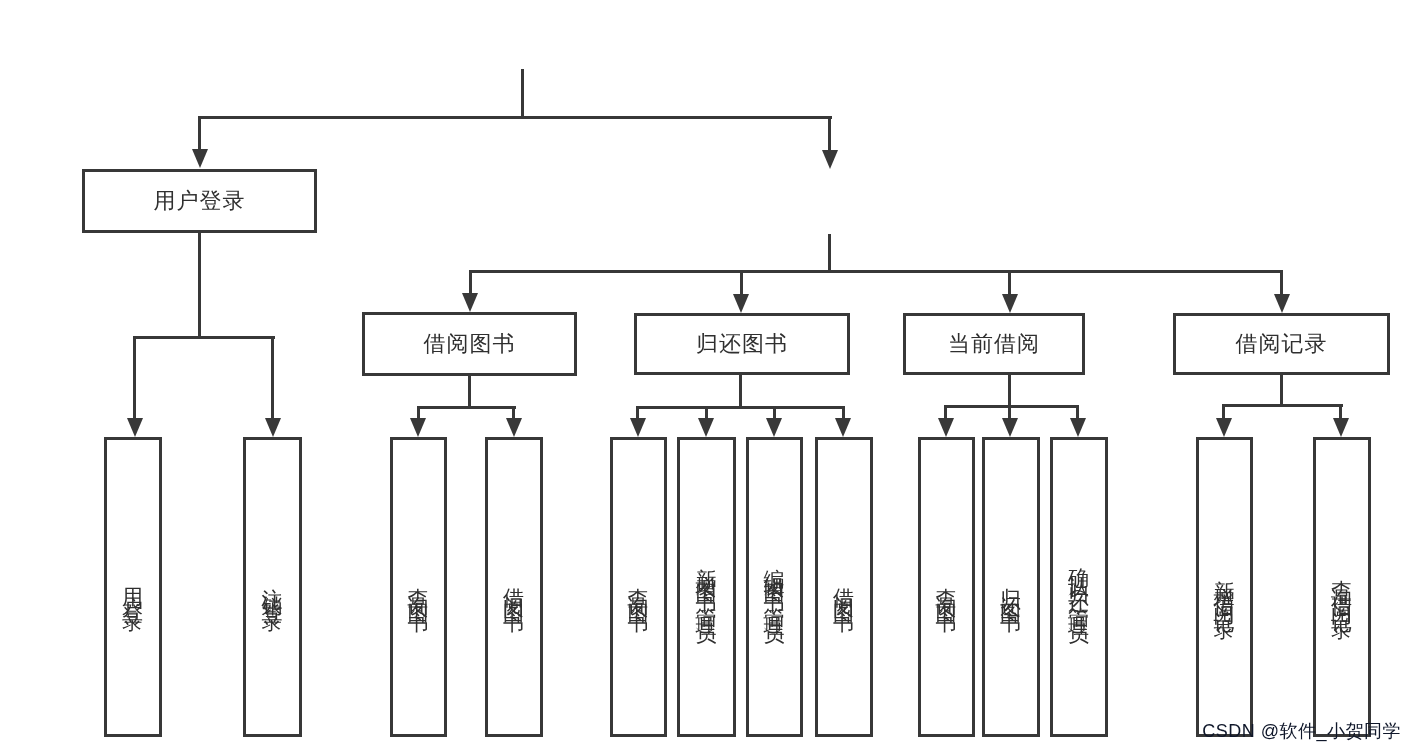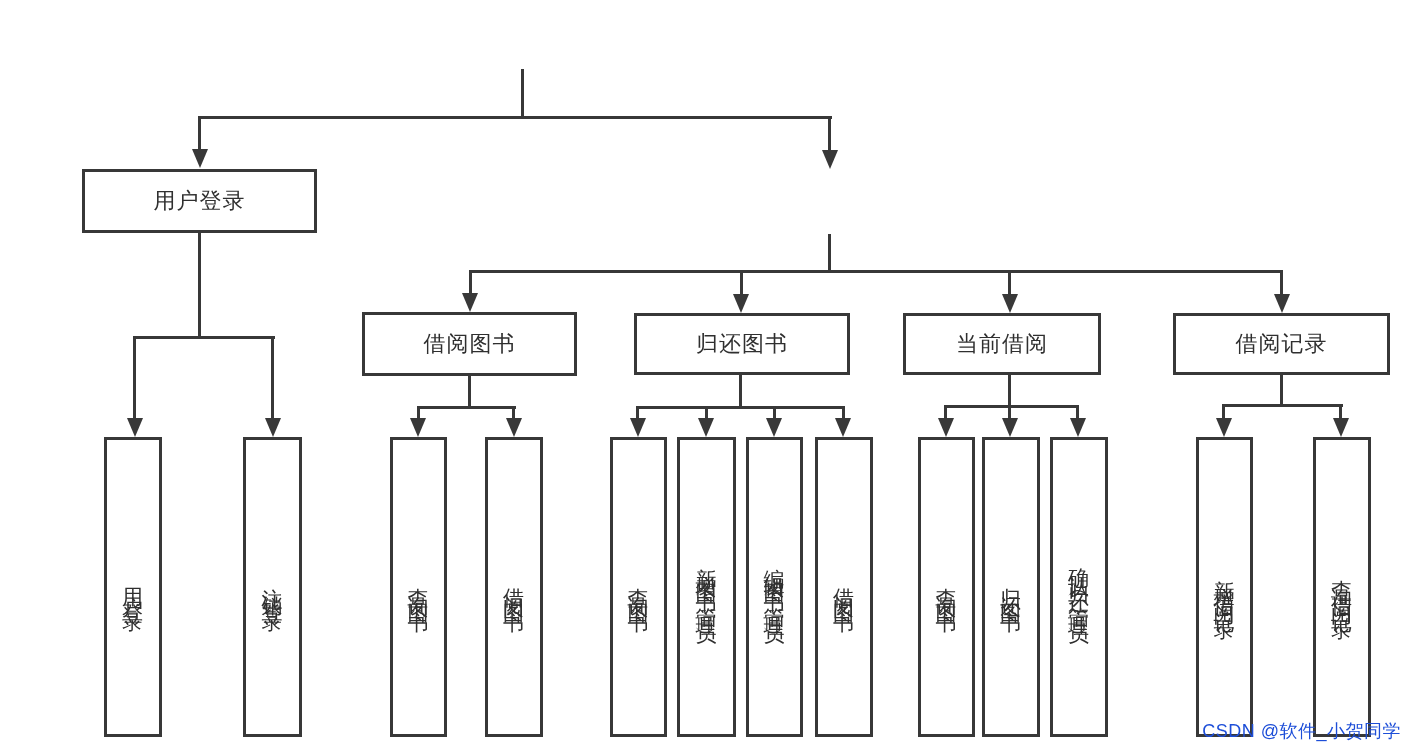--- a/index.html
+++ b/index.html
@@ -39,21 +39,21 @@
     width: 0; height: 0;
     border-left: 8px solid transparent;
     border-right: 8px solid transparent;
     border-top: 19px solid #383838;
   }
   .watermark {
     position: absolute;
     left: 1185px;
     top: 719px;
     width: 216px;
-    color: #1d4ed8;
+    color: #0f172a;
     font-size: 18px;
     text-align: right;
     letter-spacing: 0.5px;
   }
 </style>
 </head>
 <body>
 
 <div id="canvas">
 
@@ -114,21 +114,21 @@
   <div class="vline" style="left:1222px; top:404px; height:17px;"></div>
   <div class="arrow" style="left:1216px; top:418px;"></div>
   <div class="vline" style="left:1339px; top:404px; height:17px;"></div>
   <div class="arrow" style="left:1333px; top:418px;"></div>
 
 
   <div class="box" style="left:82px; top:169px; width:235px; height:64px;">用户登录</div>
 
   <div class="box" style="left:362px; top:312px; width:215px; height:64px;">借阅图书</div>
   <div class="box" style="left:634px; top:313px; width:216px; height:62px;">归还图书</div>
-  <div class="box" style="left:903px; top:313px; width:198px; height:62px;">当前借阅</div>
+  <div class="box" style="left:903px; top:313px; width:182px; height:62px;">当前借阅</div>
   <div class="box" style="left:1173px; top:313px; width:217px; height:62px;">借阅记录</div>
 
   <div class="box vbox" style="left:104px; top:437px; width:58px; height:300px;">用户登录</div>
   <div class="box vbox" style="left:243px; top:437px; width:59px; height:300px;">注销登录</div>
 
   <div class="box vbox" style="left:390px; top:437px; width:57px; height:300px;">查询图书</div>
   <div class="box vbox" style="left:485px; top:437px; width:58px; height:300px;">借阅图书</div>
 
   <div class="box vbox" style="left:610px; top:437px; width:57px; height:300px;">查询图书</div>
   <div class="box vbox" style="left:677px; top:437px; width:59px; height:300px;">新增图书（管理员）</div>

